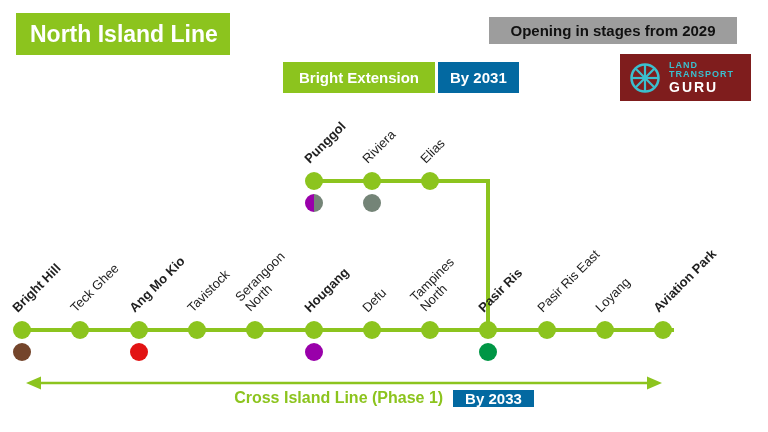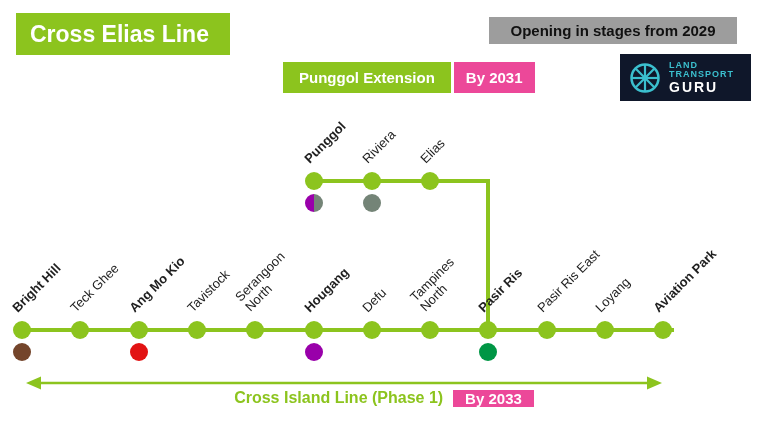--- a/index.html
+++ b/index.html
@@ -11,34 +11,34 @@
     position:absolute;left:16px;top:13px;width:214px;height:42px;
     display:flex;align-items:center;padding-left:14px;box-sizing:border-box;
   }
   .title-banner span{color:#ffffff;font-size:23px;font-weight:700;}
   .stages-banner{
     position:absolute;left:489px;top:17px;width:248px;height:27px;
     display:flex;align-items:center;justify-content:center;
   }
   .stages-banner span{color:#111111;font-size:15px;font-weight:700;}
   .logo{
-    position:absolute;left:620px;top:54px;width:131px;height:47px;background:#0f172a;
+    position:absolute;left:620px;top:54px;width:131px;height:47px;background:#7f1d1d;
     display:flex;align-items:center;gap:7px;padding:0 8px;box-sizing:border-box;
   }
   .logo-text{display:flex;flex-direction:column;line-height:1.05;}
   .logo-l1{font-size:9px;font-weight:700;letter-spacing:1px;}
   .logo-l3{font-size:14px;font-weight:700;letter-spacing:2px;color:#ffffff;}
   .ext-row{position:absolute;left:283px;top:62px;display:flex;height:31px;gap:3px;}
   .green-box{
     display:flex;align-items:center;justify-content:center;padding:0 16px;
     color:#ffffff;font-size:15px;font-weight:700;
   }
   .gray-box{
     display:flex;align-items:center;justify-content:center;padding:0 12px;
-    background:#ec4899;color:#ffffff;font-size:15px;font-weight:700;
+    background:#0369a1;color:#ffffff;font-size:15px;font-weight:700;
   }
   .track{position:absolute;}
   .branch-h{left:313px;top:179px;width:177px;height:4px;}
   .branch-v{left:486px;top:179px;width:4px;height:153px;}
   .main-h{left:14px;top:328px;width:660px;height:4px;}
   .dot{position:absolute;width:18px;height:18px;border-radius:50%;}
   .label-anchor{position:absolute;width:0;height:0;}
   .station-label{
     position:absolute;left:-2px;bottom:0;transform:rotate(-45deg);transform-origin:0 100%;
     white-space:pre;font-size:13px;line-height:1.1;color:#1f1f1f;font-weight:400;
@@ -50,21 +50,21 @@
     display:flex;align-items:center;justify-content:center;gap:10px;
   }
   .phase1-label{font-size:16px;font-weight:700;}
 </style>
 </head>
 <body>
 
 <div class="stage">
 
   <div class="title-banner" style="background: rgb(140, 196, 30);">
-    <span>Cross Elias Line</span>
+    <span>North Island Line</span>
   </div>
 
   <div class="stages-banner" style="background: rgb(157, 157, 157);">
     <span>Opening in stages from 2029</span>
   </div>
 
   <div class="logo">
     <svg width="34" height="34" viewBox="0 0 34 34">
       <circle cx="17" cy="17" r="13.5" fill="none" stroke="#3bbfce" stroke-width="2.5"></circle>
       <line x1="17" y1="4" x2="17" y2="30" stroke="#3bbfce" stroke-width="2.2"></line>
@@ -73,21 +73,21 @@
       <line x1="26.2" y1="7.8" x2="7.8" y2="26.2" stroke="#3bbfce" stroke-width="2.2"></line>
     </svg>
     <div class="logo-text">
       <div class="logo-l1" style="color: rgb(59, 191, 206);">LAND</div>
       <div class="logo-l1" style="color: rgb(59, 191, 206);">TRANSPORT</div>
       <div class="logo-l3">GURU</div>
     </div>
   </div>
 
   <div class="ext-row">
-    <div class="green-box" style="background: rgb(140, 196, 30);">Punggol Extension</div>
+    <div class="green-box" style="background: rgb(140, 196, 30);">Bright Extension</div>
     <div class="gray-box">By 2031</div>
   </div>
 
   <div class="track branch-h" style="background: rgb(140, 196, 30);"></div>
   <div class="track branch-v" style="background: rgb(140, 196, 30);"></div>
   <div class="track main-h" style="background: rgb(140, 196, 30);"></div>
 
   <div id="stations-extension">
       <div class="dot" style="left: 304.5px; top: 172px; background: rgb(140, 196, 30);"></div>
       <div class="label-anchor" style="left: 313.5px; top: 166px;">

